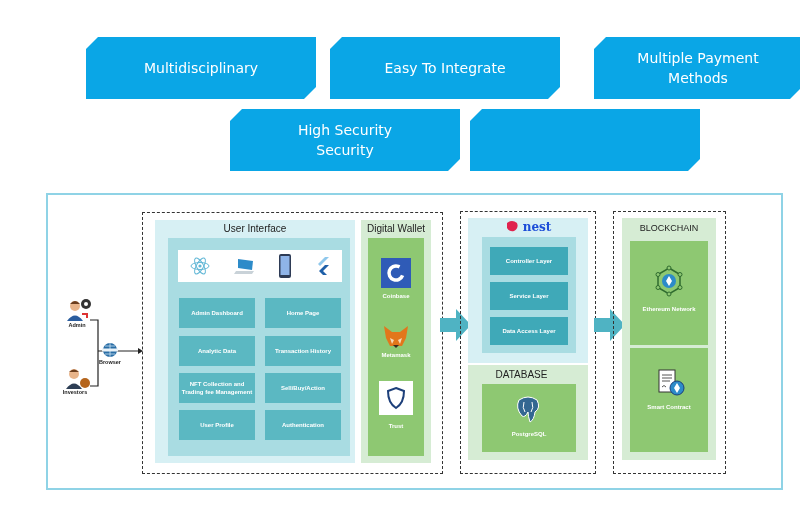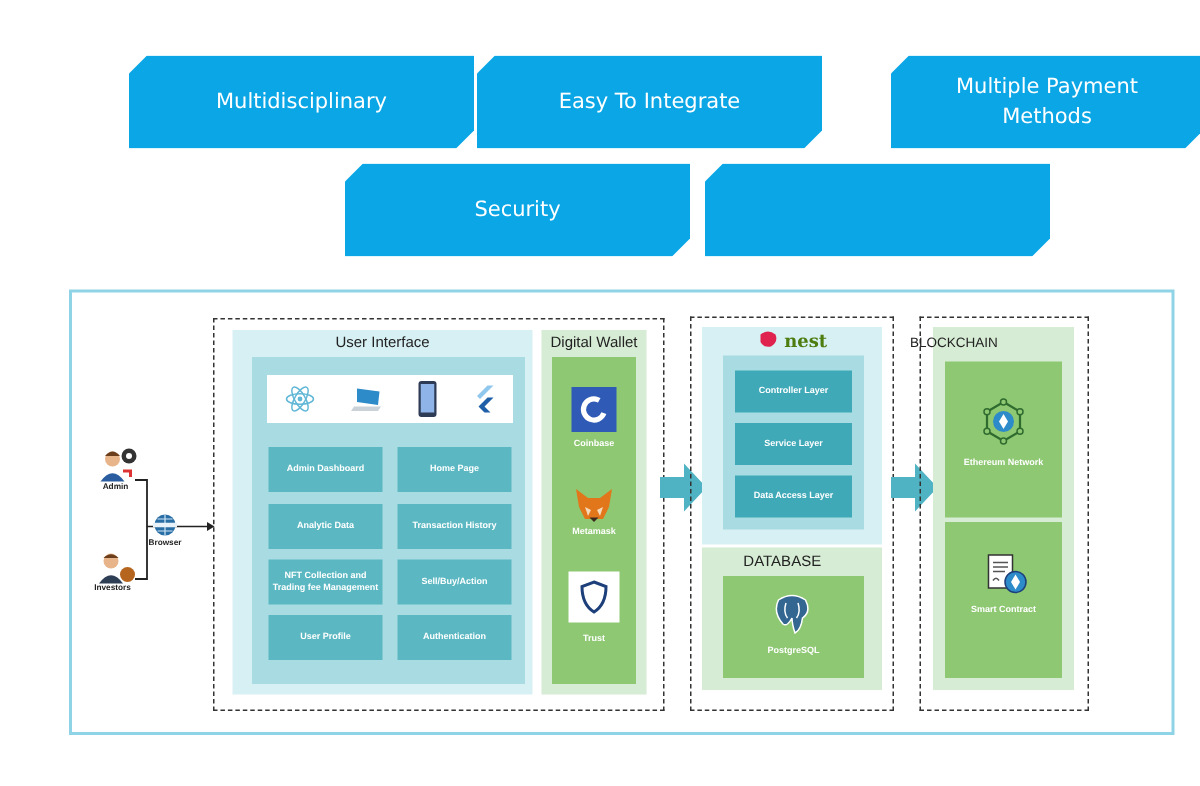--- a/index.html
+++ b/index.html
@@ -14,46 +14,47 @@
   .ui-inner { position:absolute; left:168px; top:238px; width:182px; height:218px; background:#a9dce2; }
   .tech-strip { position:absolute; left:178px; top:250px; width:164px; height:32px; background:#ffffff; display:flex; align-items:center; justify-content:space-around; }
   .mod { position:absolute; width:76px; height:30px; background:#5bb8c2; color:#ffffff; font-size:6px; font-weight:bold; display:flex; align-items:center; justify-content:center; text-align:center; line-height:8px; }
   .wallet-bg { position:absolute; left:361px; top:220px; width:70px; height:243px; background:#d6ecd4; }
   .wallet-title { position:absolute; left:361px; top:223px; width:70px; text-align:center; font-size:10px; color:#222; }
   .wallet-inner { position:absolute; left:368px; top:238px; width:56px; height:218px; background:#8ec872; }
   .wicon { position:absolute; width:30px; height:30px; display:flex; align-items:center; justify-content:center; }
   .wlabel { position:absolute; width:56px; text-align:center; color:#fff; font-size:6px; font-weight:bold; }
   .arrow { position:absolute; }
   .nest-bg { position:absolute; left:468px; top:218px; width:120px; height:145px; background:#d7f0f4; }
-  .nest-title { position:absolute; left:468px; top:220px; width:120px; text-align:center; font-size:12px; color:#4d7c0f; font-family:"DejaVu Serif", serif; font-weight:bold; }
+  .nest-title { position:absolute; left:468px; top:220px; width:120px; text-align:center; font-size:12px; color:#1d4ed8; font-family:"DejaVu Serif", serif; font-weight:bold; }
   .nest-inner { position:absolute; left:482px; top:237px; width:94px; height:116px; background:#a9dce2; }
   .layer { position:absolute; left:490px; width:78px; height:28px; background:#3fa9b8; color:#fff; font-size:6px; font-weight:bold; display:flex; align-items:center; justify-content:center; }
   .db-bg { position:absolute; left:468px; top:365px; width:120px; height:95px; background:#d6ecd4; }
   .db-title { position:absolute; left:468px; top:369px; width:107px; text-align:center; font-size:10px; color:#222; }
   .db-inner { position:absolute; left:482px; top:384px; width:94px; height:68px; background:#8ec872; }
   .bc-bg { position:absolute; left:622px; top:218px; width:94px; height:242px; background:#d6ecd4; }
-  .bc-title { position:absolute; left:589px; top:223px; width:94px; text-align:center; font-size:9px; color:#222; }
+  .bc-title { position:absolute; left:622px; top:223px; width:94px; text-align:center; font-size:9px; color:#222; }
   .bc-box { position:absolute; left:630px; width:78px; height:104px; background:#8ec872; }
   .bc-label { position:absolute; left:630px; width:78px; text-align:center; color:#fff; font-size:6px; font-weight:bold; }
   .actor-label { position:absolute; font-size:5.5px; font-weight:bold; color:#222; text-align:center; width:30px; }
 </style>
 </head>
 <body>
 
 <div class="feat" style="left:46px;top:37px;width:230px;height:62px;">
   <span>Multidisciplinary</span>
 </div>
-<div class="feat" style="left:278px;top:37px;width:230px;height:62px;gap:20px;">
+<div class="feat" style="left:290px;top:37px;width:230px;height:62px;gap:20px;">
   <span>Easy To Integrate</span>
 </div>
 <div class="feat" style="left:554px;top:37px;width:208px;height:62px;">
   <span>Multiple Payment</span>
   <span>Methods</span>
 </div>
 <div class="feat" style="left:190px;top:109px;width:230px;height:62px;">
+  <span>High Security</span>
   <span>Security</span>
 </div>
 <div class="feat" style="left:430px;top:109px;width:230px;height:62px;">
 </div>
 
 <div class="frame"></div>
 
 <svg style="position:absolute;left:64px;top:298px;" width="30" height="24" viewBox="0 0 30 24">
   <circle cx="11" cy="8" r="5" fill="#e8b48a"></circle>
   <path d="M6 6 Q11 0 16 6" fill="#6b3e1e"></path>

